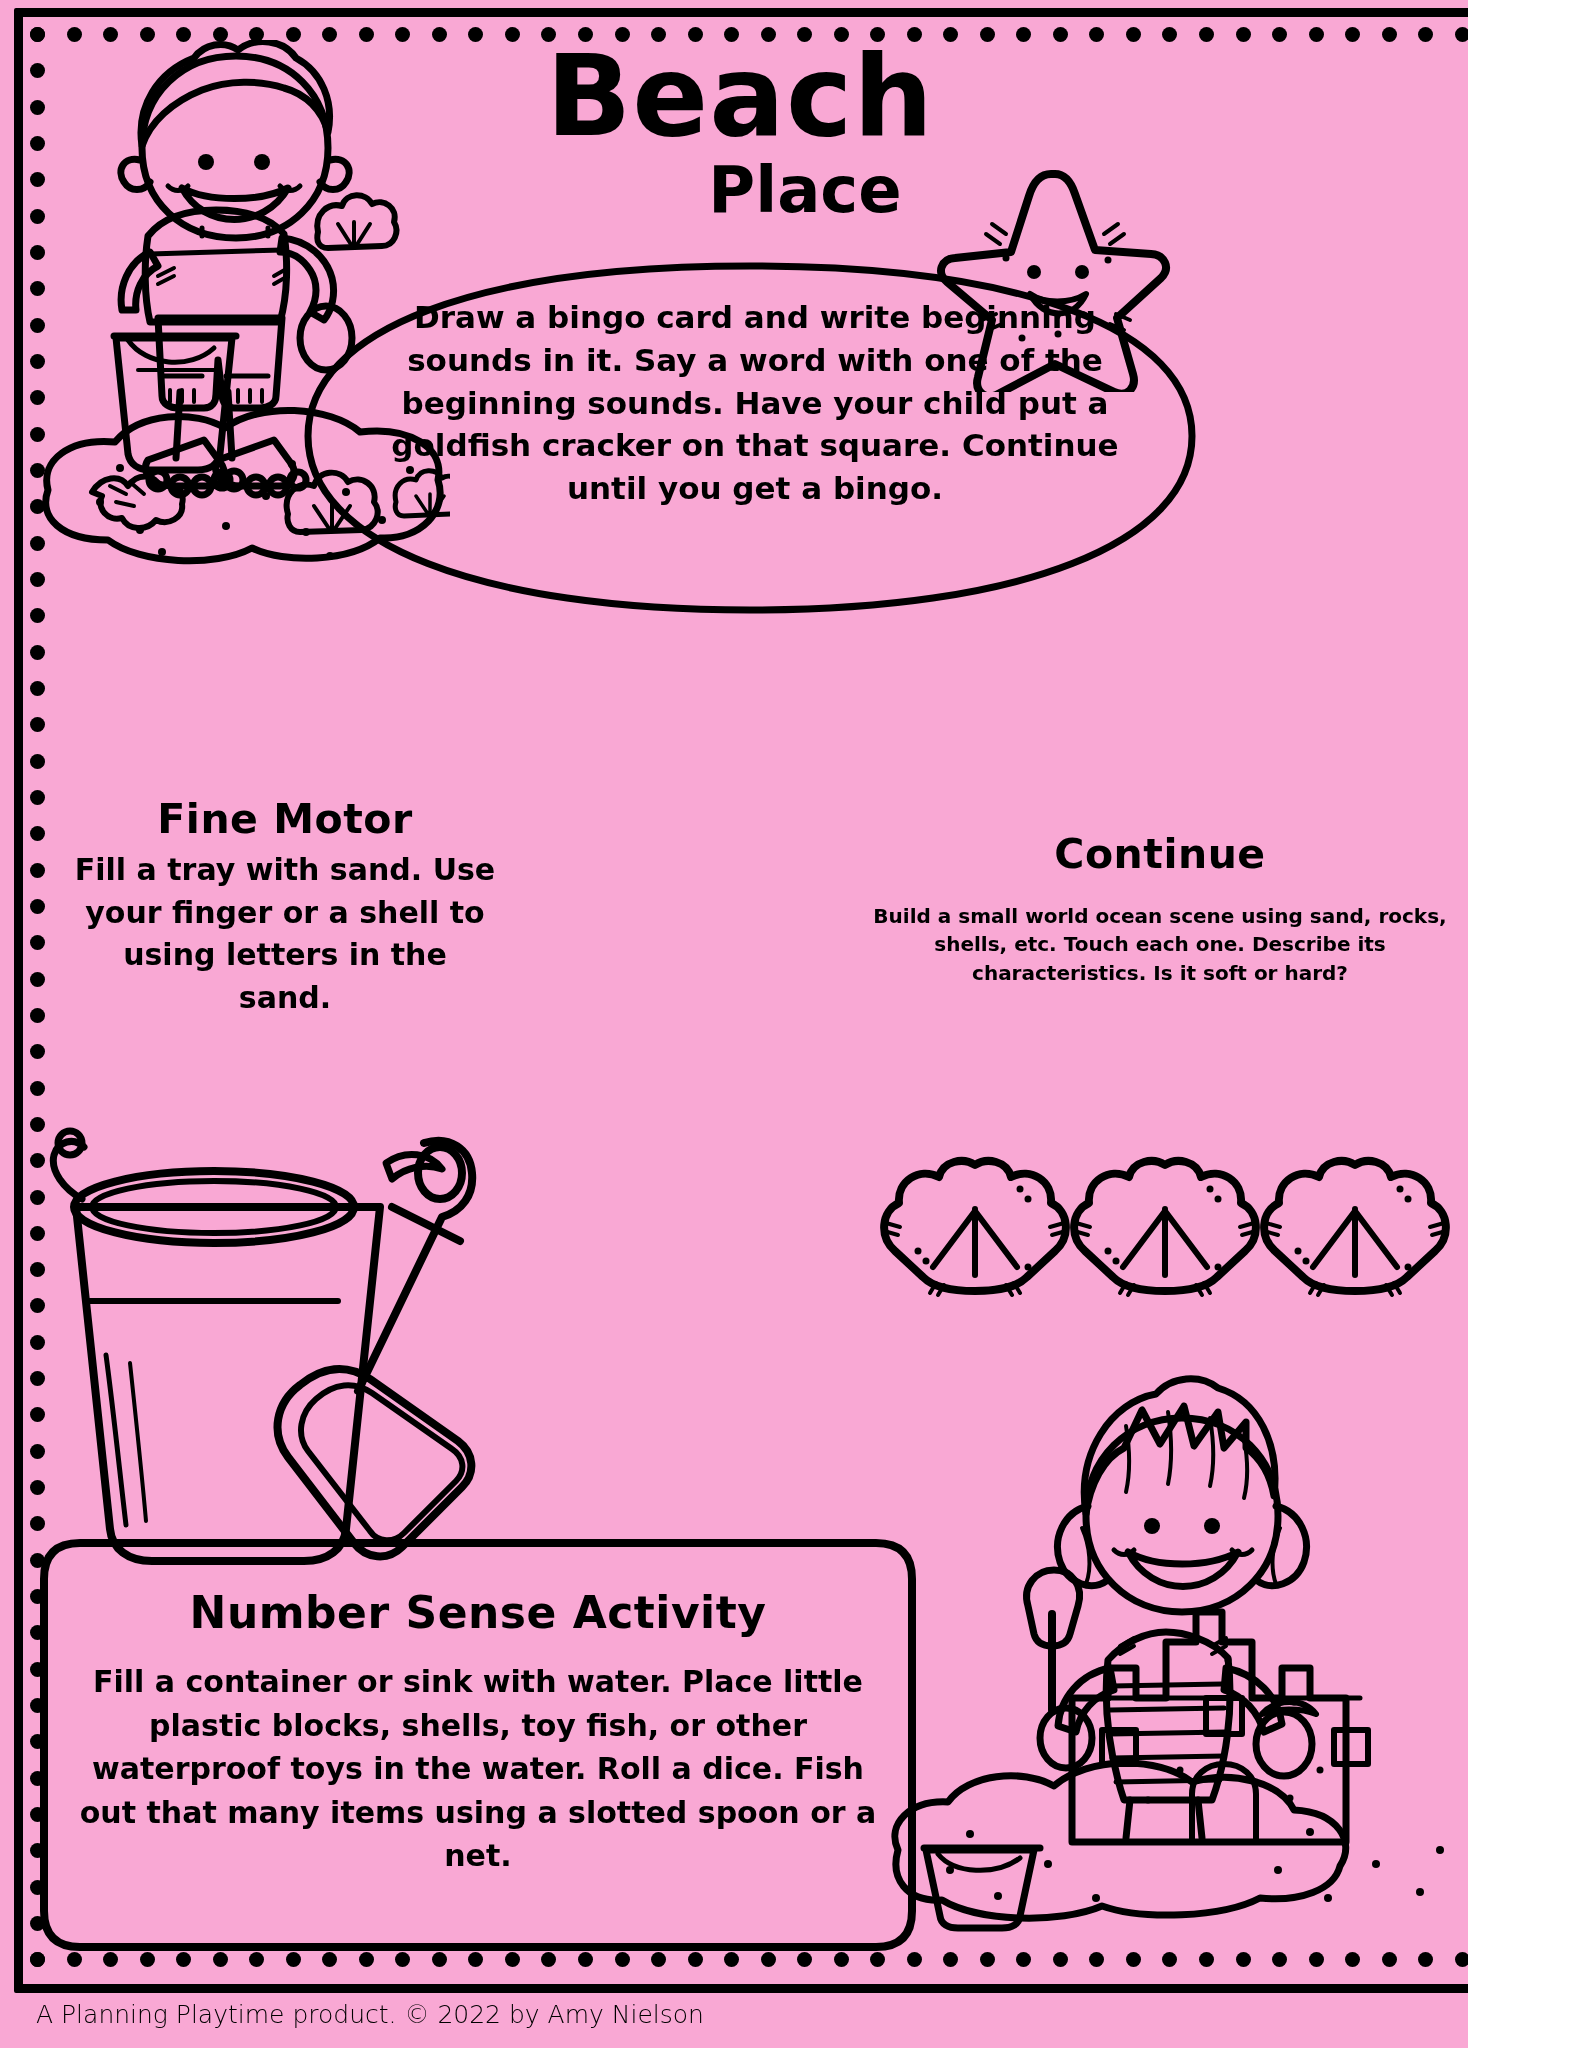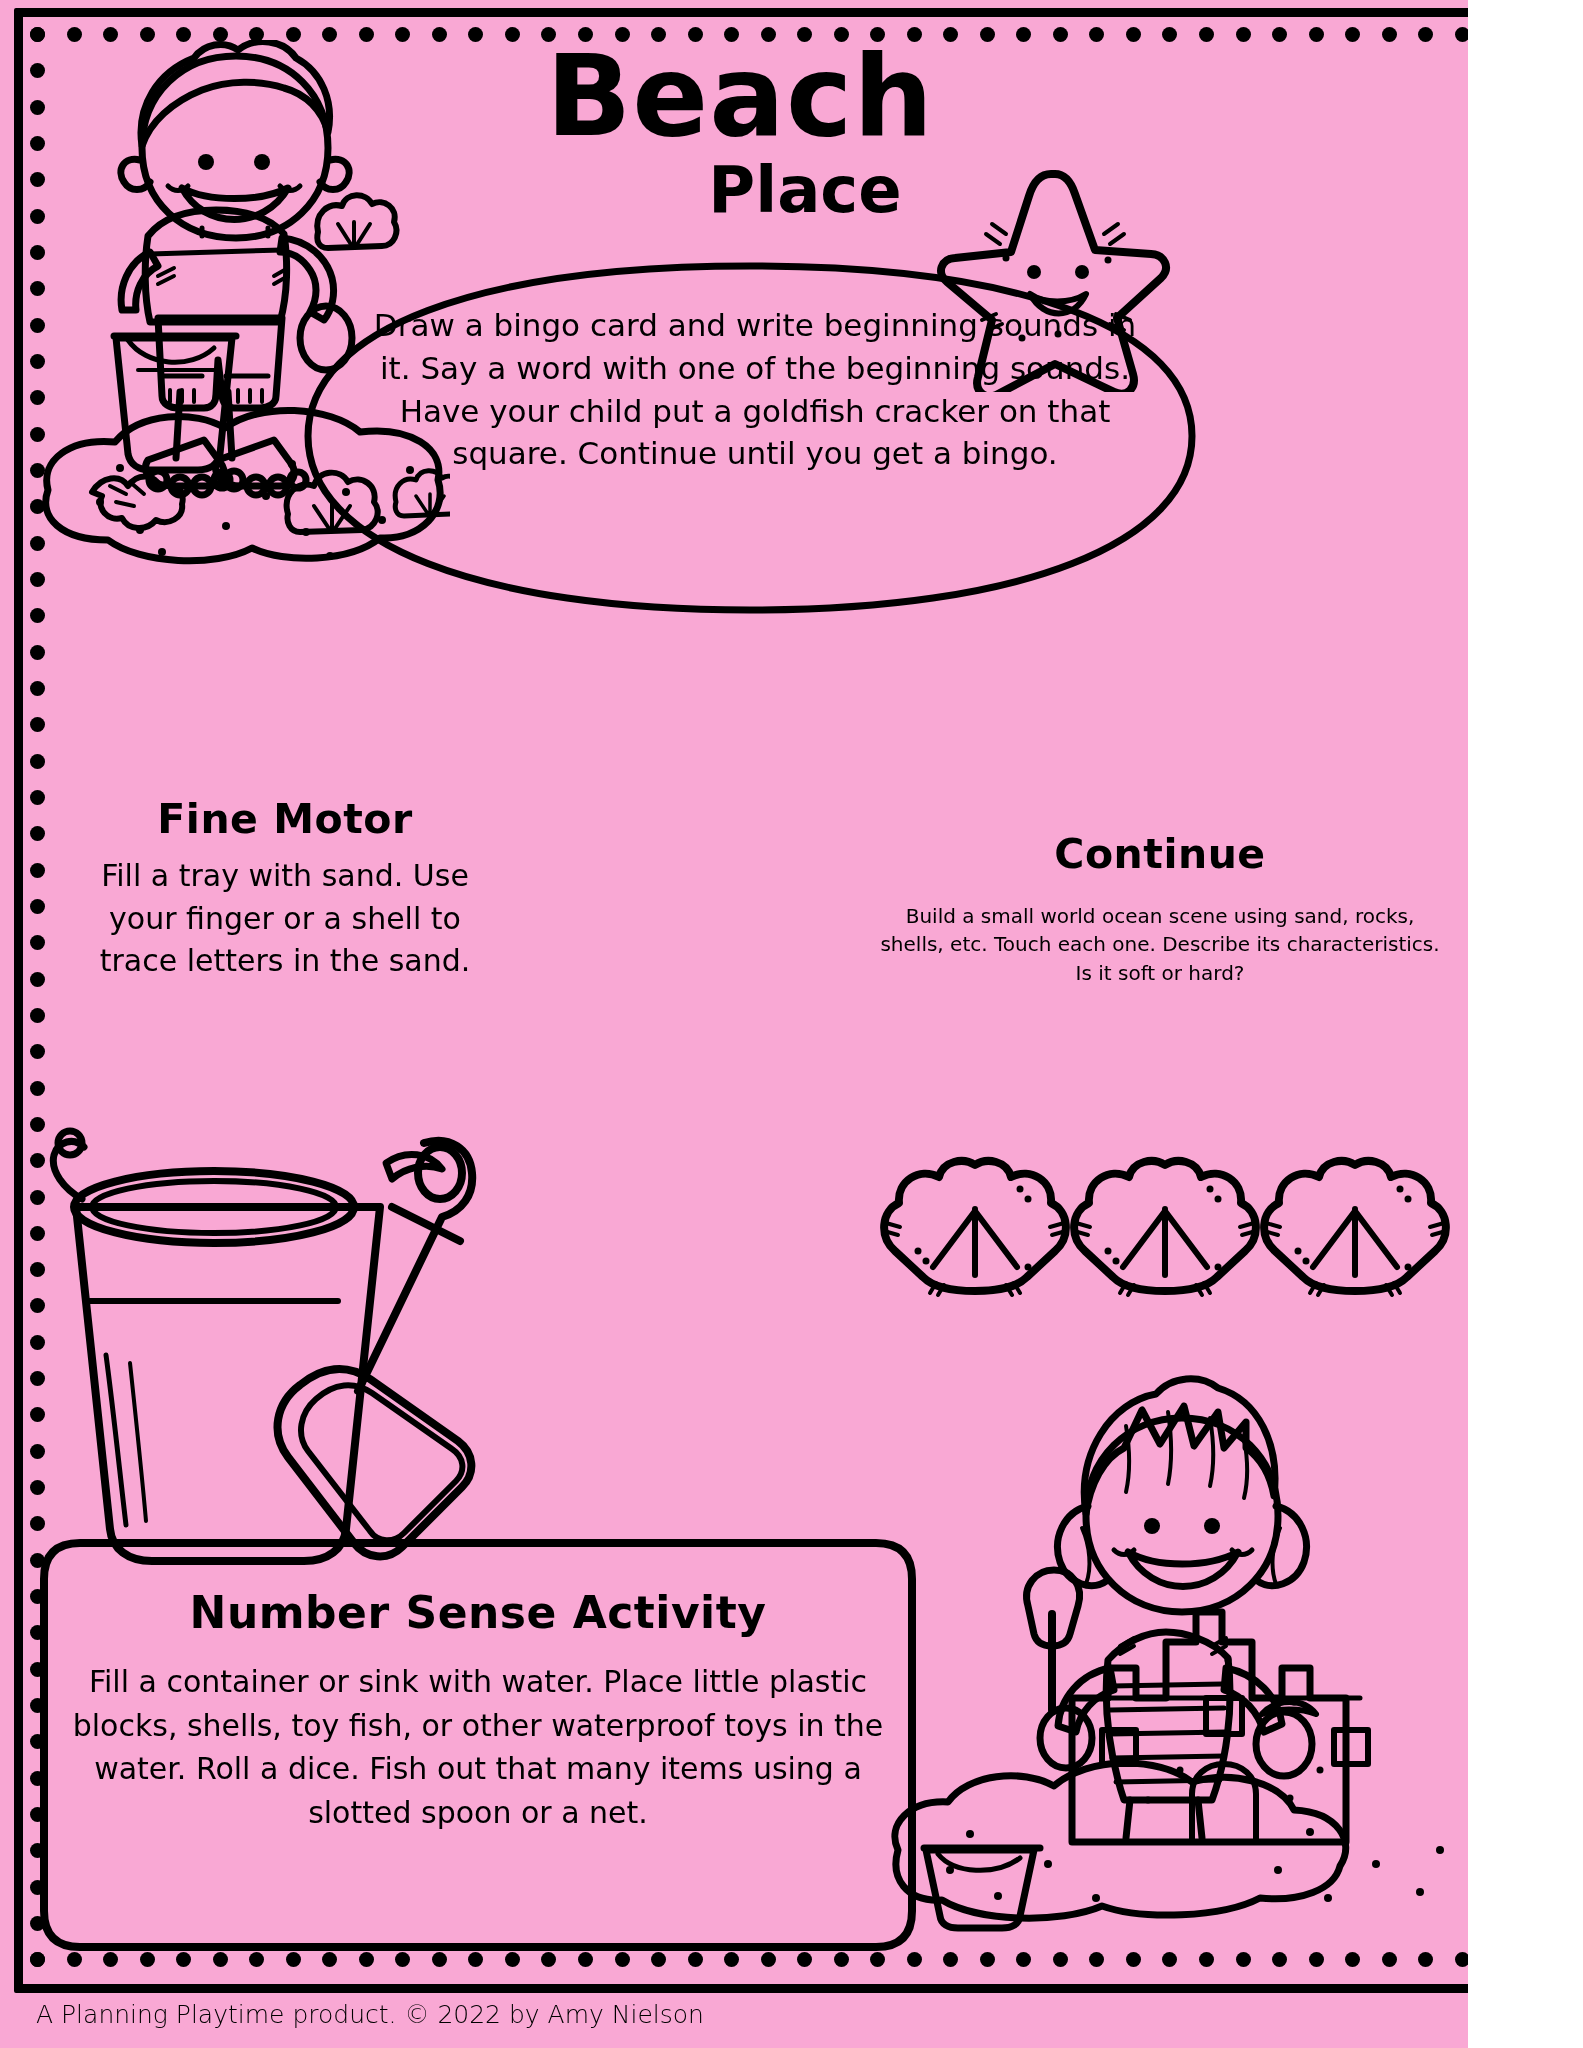--- a/index.html
+++ b/index.html
@@ -96,25 +96,25 @@
   .sec-head {
     font-family: "DejaVu Sans", sans-serif;
     font-weight: 700;
     font-size: 38px;
     color: #000;
     margin: 0 0 8px 0;
     letter-spacing: 0.5px;
   }
   .sec-body {
     font-family: "DejaVu Sans", sans-serif;
-    font-weight: 400;
+    font-weight: 700;
     font-size: 31px;
     line-height: 1.38;
     color: #000;
-    margin: 12px;
+    margin: 4px;
   }
 
   
   .fine-motor {
     position: absolute;
     left: 70px;
     top: 795px;
     width: 430px;
     text-align: center;
   }
@@ -504,21 +504,21 @@
       <path d="M450 8 C 720 8, 892 70, 892 178 C 892 286, 720 352, 450 352
                C 180 352, 8 286, 8 178 C 8 70, 180 8, 450 8 Z"></path>
     </svg>
     <div class="bubble-text">
       <div class="sec-body">Draw a bingo card  and write beginning sounds in it. Say a word with one of the beginning sounds. Have your child put a goldfish cracker on that square. Continue until you get a bingo.</div>
     </div>
   </div>
 
   <div class="fine-motor">
     <div class="sec-head">Fine Motor</div>
-    <div class="sec-body">Fill a tray with sand. Use your finger or a shell to trace letters in the sand.</div>
+    <div class="sec-body">Fill a tray with sand. Use your finger or a shell to using letters in the sand.</div>
   </div>
 
   <div class="science">
     <div class="sec-head">Continue</div>
     <div class="sec-body">Build a small world ocean scene using sand, rocks, shells, etc. Touch each one. Describe its characteristics. Is it soft or hard?</div>
   </div>
 
   <div class="clip" style="left:880px; top:1155px;">
     <svg width="190" height="150" viewBox="0 0 190 150" fill="none" stroke="#000" stroke-width="8" stroke-linecap="round" stroke-linejoin="round">
       <path d="M95 10 c 12 -8, 32 -4, 36 12 c 20 -10, 42 4, 40 26

